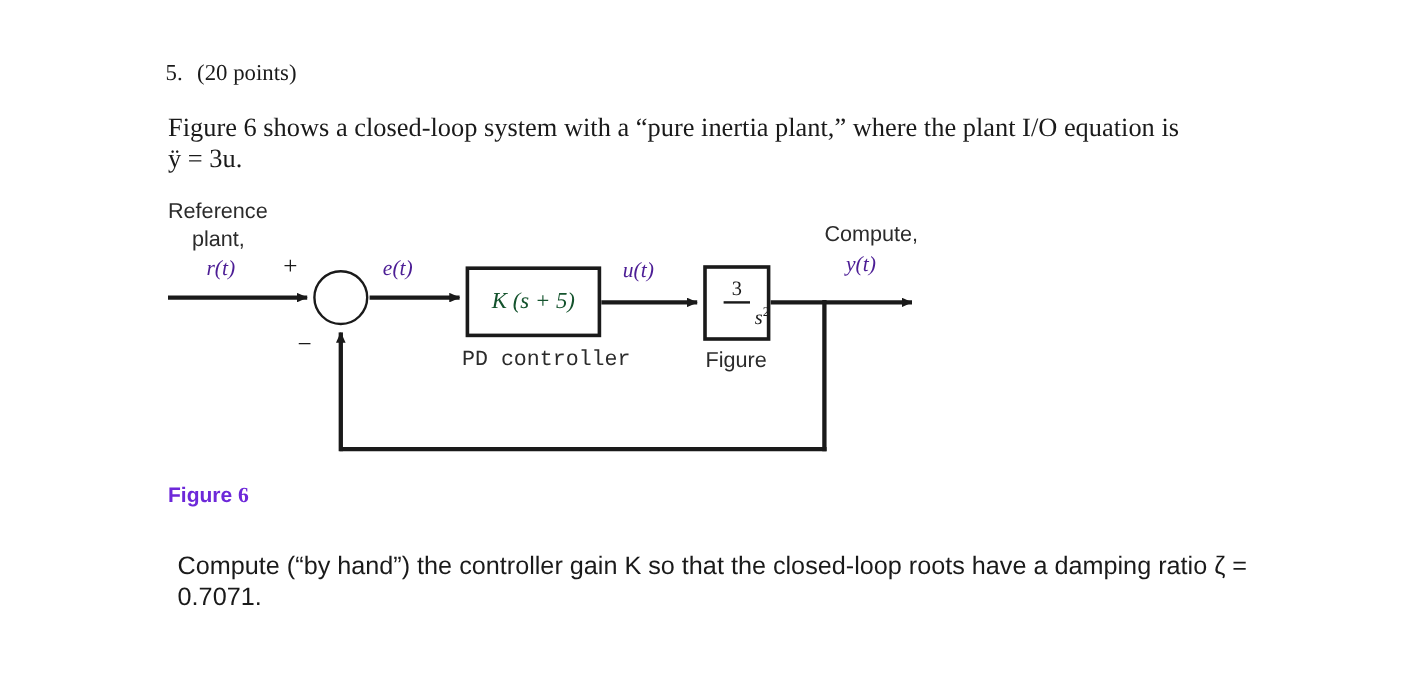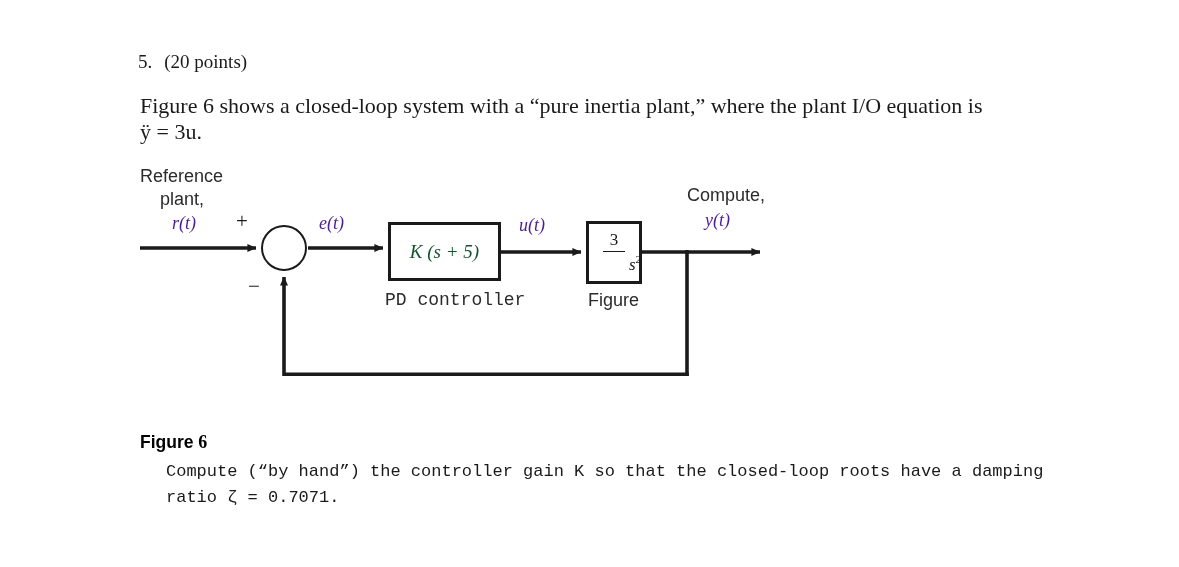--- a/index.html
+++ b/index.html
@@ -44,40 +44,40 @@
     font-size: 22px;
     line-height: 26px;
   }
   .intro .eqline {
     display: block;
   }
 
   .fig-caption {
     position: absolute;
     left: 140px;
-    top: 432px;
+    top: 402px;
     font-family: "Liberation Sans", sans-serif;
     font-weight: bold;
     font-size: 17.5px;
-    color: #000000;
+    color: #6d28d9;
     white-space: nowrap;
   }
   .fig-caption .fignum {
     font-family: "Liberation Serif", serif;
     font-weight: bold;
     font-size: 18px;
   }
 
   .question {
     position: absolute;
-    left: 166px;
+    left: 148px;
     top: 459px;
     width: 900px;
-    font-family: Liberation Mono, monospace;
-    font-size: 17px;
+    font-family: Liberation Sans, sans-serif;
+    font-size: 21px;
     line-height: 26px;
   }
 
   
   .diagram {
     position: absolute;
     left: 0;
     top: 0;
     width: 992px;
     height: 567px;

